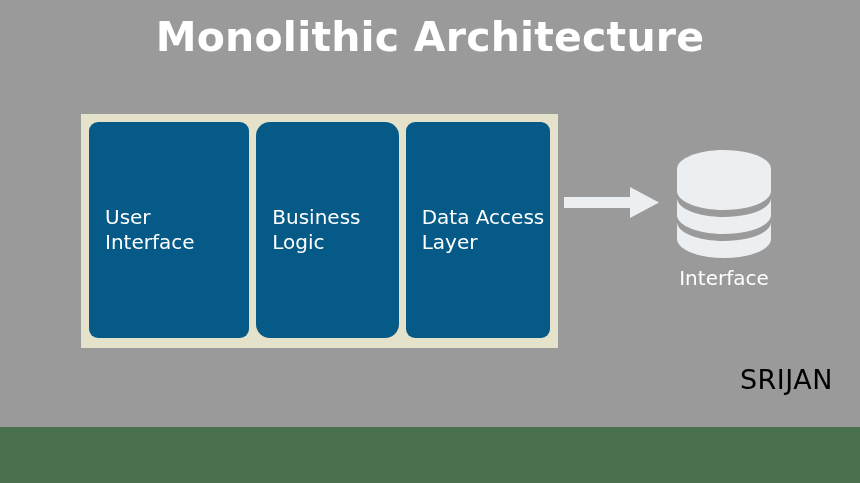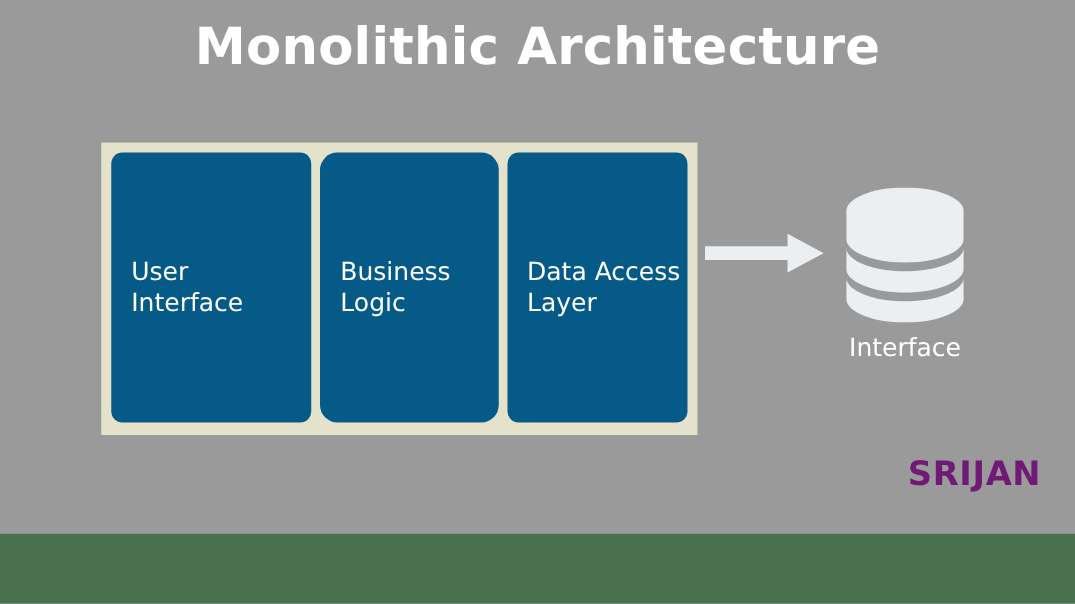--- a/index.html
+++ b/index.html
@@ -89,23 +89,23 @@
     margin-top: 8px;
     color: #ffffff;
     font-size: 20px;
     line-height: 24px;
     font-weight: 400;
   }
   .brand {
     position: absolute;
     right: 27px;
     top: 364px;
-    color: #701a75;
+    color: #000000;
     font-size: 27px;
-    font-weight: 700;
+    font-weight: 400;
     letter-spacing: 0.5px;
     line-height: 32px;
   }
   .footer-bar {
     position: absolute;
     left: 0;
     top: 427px;
     width: 860px;
     height: 56px;
     background: #4a714e;

